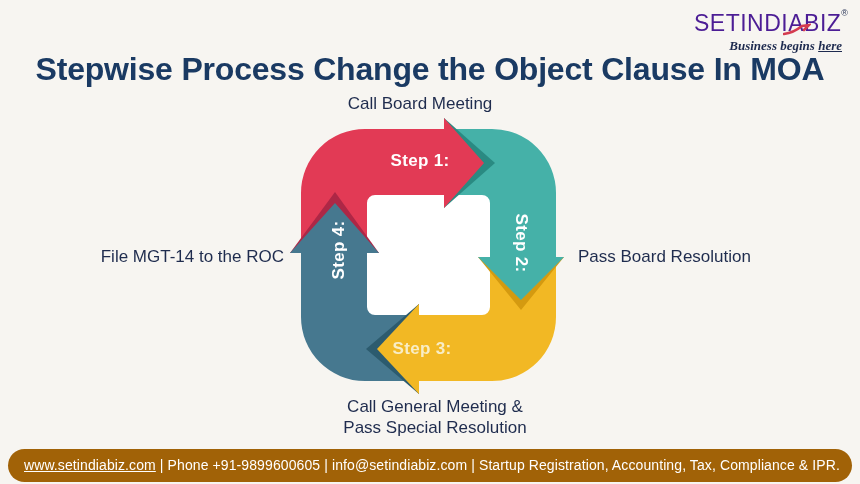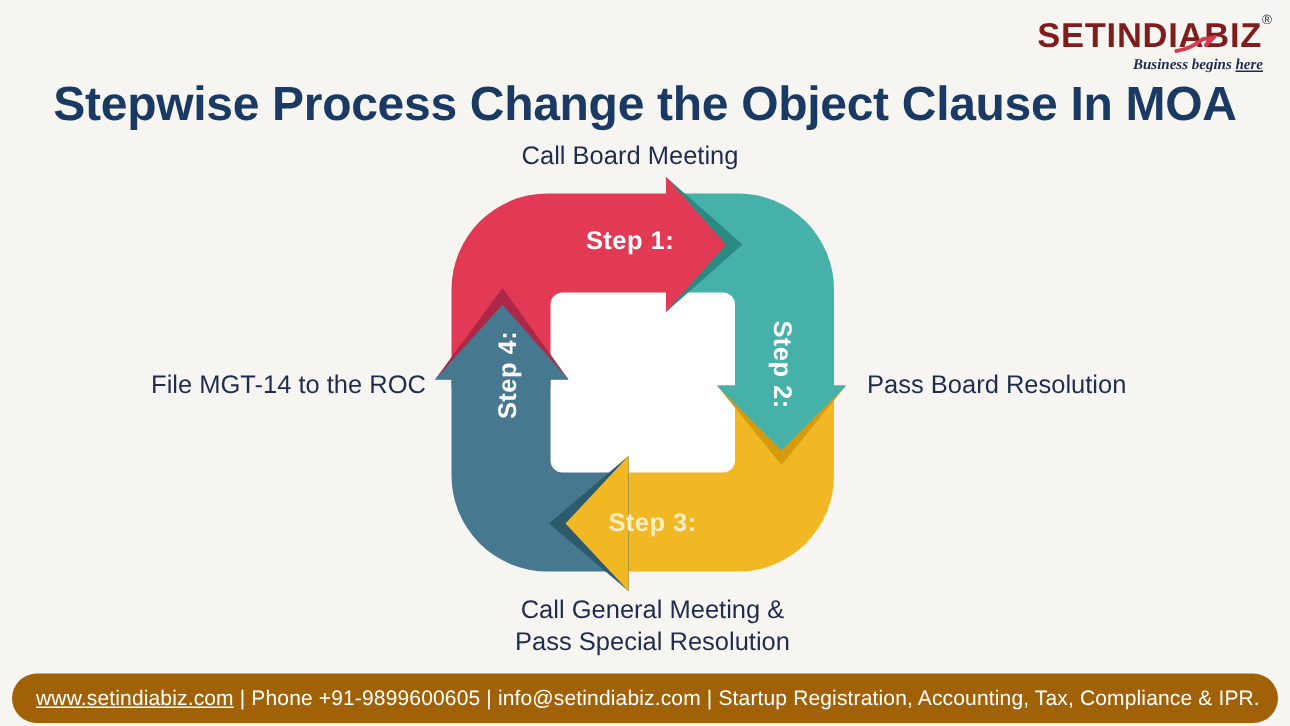--- a/index.html
+++ b/index.html
@@ -6,28 +6,28 @@
   html,body { width:860px; height:484px; }
   body { font-family:"Liberation Sans", sans-serif; }
   .canvas {
     position:relative; width:860px; height:484px;
     background:#f7f5f1; overflow:hidden;
   }
   
   .logo { position:absolute; top:10px; right:12px; text-align:right; color:#1e2b4f; }
   .logo .brand-row { position:relative; display:inline-block; }
   .logo .brand {
-    font-size:23px; font-weight:700; letter-spacing:0.5px; color:#7f1d1d;
+    font-size:23px; font-weight:400; letter-spacing:0.5px; color:#4c1d95;
     font-family:"Liberation Sans", sans-serif;
   }
   .logo .reg { font-size:9px; vertical-align:top; position:relative; top:-2px; color:#1e2b4f; }
   .logo .swoosh { position:absolute; right:37px; top:13px; width:28px; height:14px; }
   .logo .tagline {
     font-family:"Liberation Serif", serif; font-style:italic; font-weight:700;
-    font-size:10px; margin-top:1px; padding-right:6px; color:#1e2b4f;
+    font-size:13px; margin-top:1px; padding-right:6px; color:#1e2b4f;
   }
   .logo .tagline .here { text-decoration:underline; }
   
   .title {
     position:absolute; top:51px; left:0; width:860px; text-align:center;
     font-size:32px; font-weight:700; color:#1a3a63; letter-spacing:-0.2px;
   }
   
   .diagram-svg { position:absolute; left:280px; top:105px; width:300px; height:300px; }
   .step-label {
@@ -88,21 +88,21 @@
 
     <path d="M419,381 L365,381 A64,64 0 0 1 301,317 L301,253 L290,253 L335,203 L379,253 L367,253 L367,307 A8,8 0 0 0 375,315 L419,315 Z" fill="#46788f"></path>
 
     <path d="M419,304 L419,394 L366,349 Z" fill="#2c5b6e"></path>
 
     <path d="M419,304 L419,394 L377,349 Z" fill="#f2b824"></path>
   </svg>
 
   <div class="step-label" style="left:420px; top:161px;">Step 1:</div>
   <div class="step-label rot-cw" style="left:521px; top:243px;">Step 2:</div>
-  <div class="step-label pale" style="left:435px; top:349px;">Step 3:</div>
+  <div class="step-label pale" style="left:422px; top:349px;">Step 3:</div>
   <div class="step-label rot-ccw" style="left:339px; top:250px;">Step 4:</div>
 
   <div class="caption center" style="left:420px; top:94px;">Call Board Meeting</div>
   <div class="caption" style="left:578px; top:247px;">Pass Board Resolution</div>
   <div class="caption" style="left:100px; width:184px; top:247px; text-align:right;">File MGT-14 to the ROC</div>
   <div class="caption center two-line" style="left:435px; top:396px; text-align:center;">
     <div>Call General Meeting &amp;</div>
     <div>Pass Special Resolution</div>
   </div>
 

